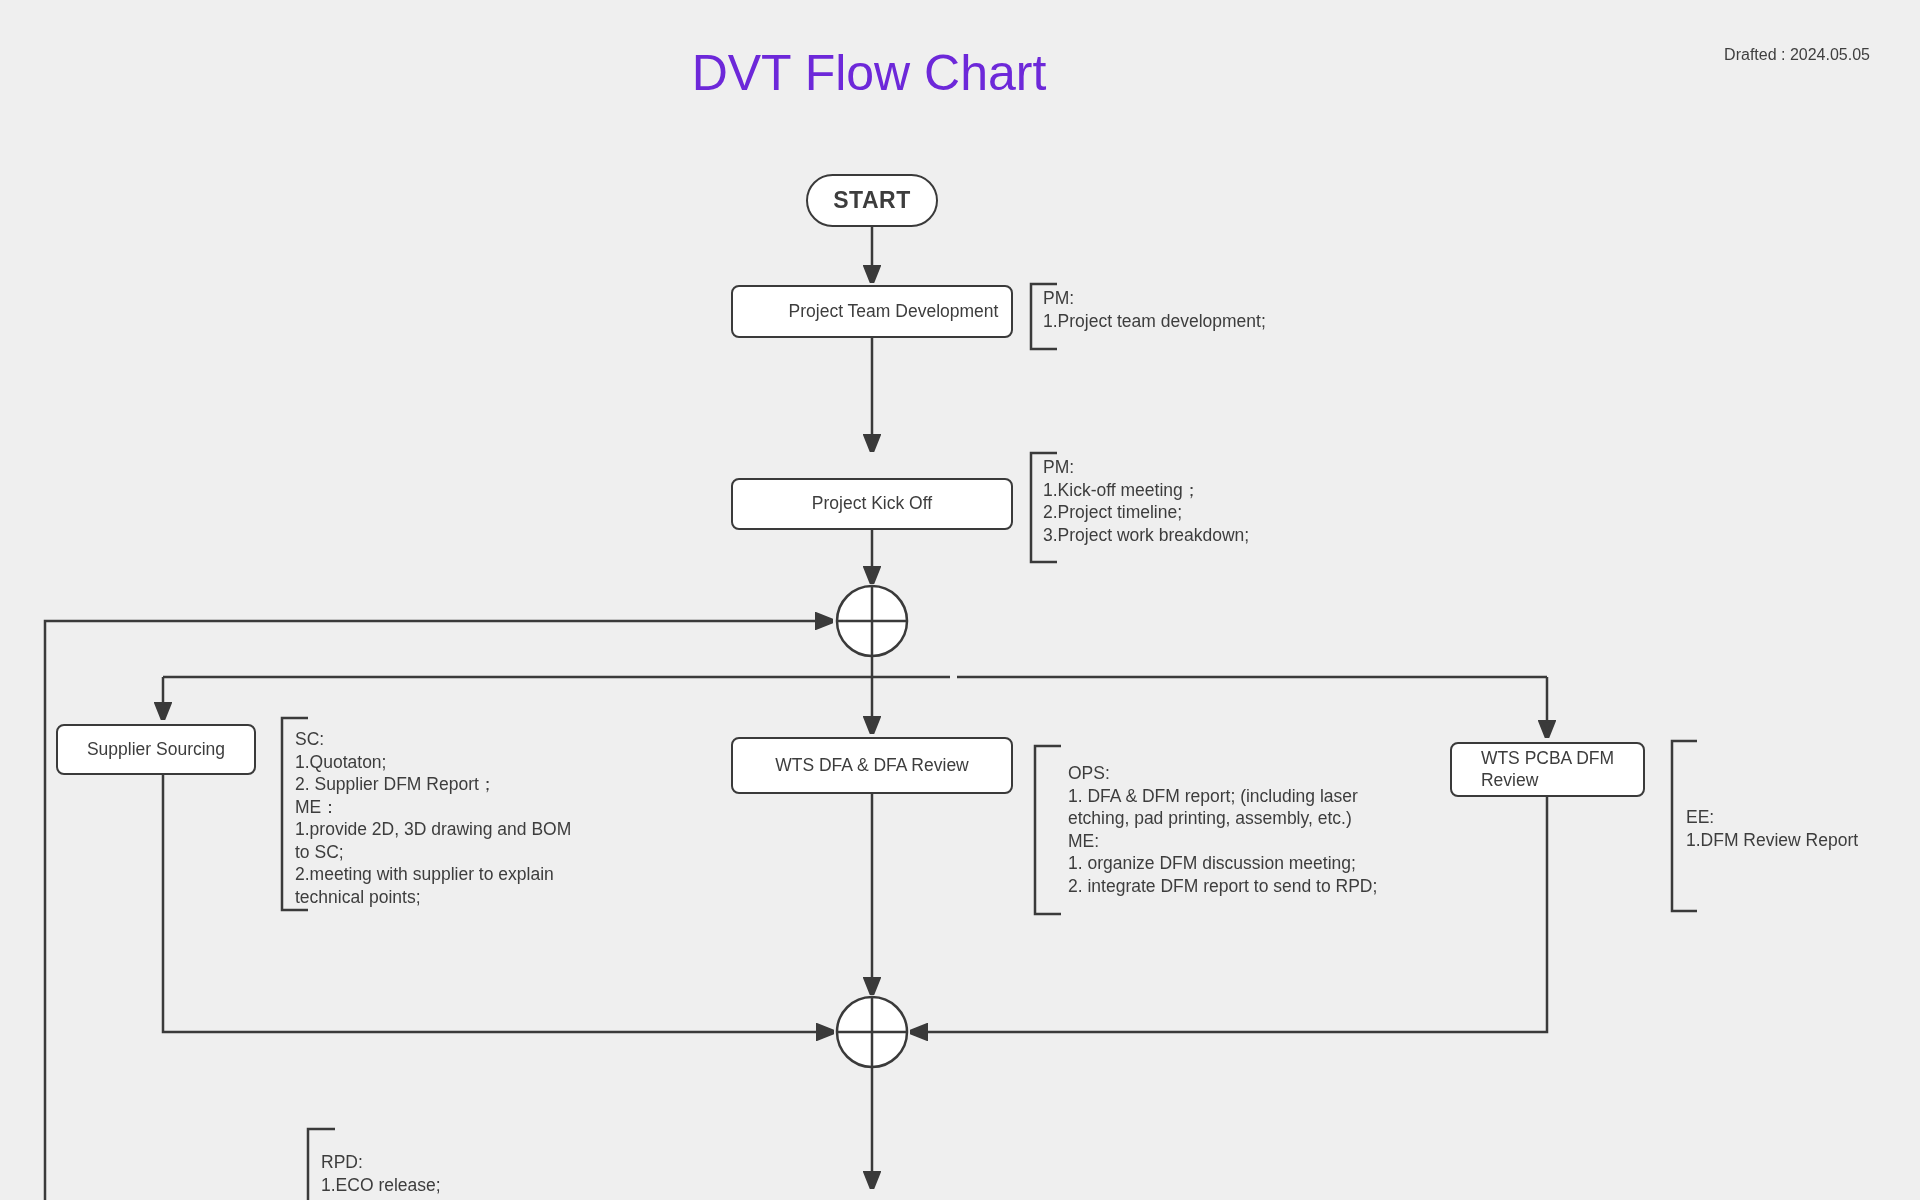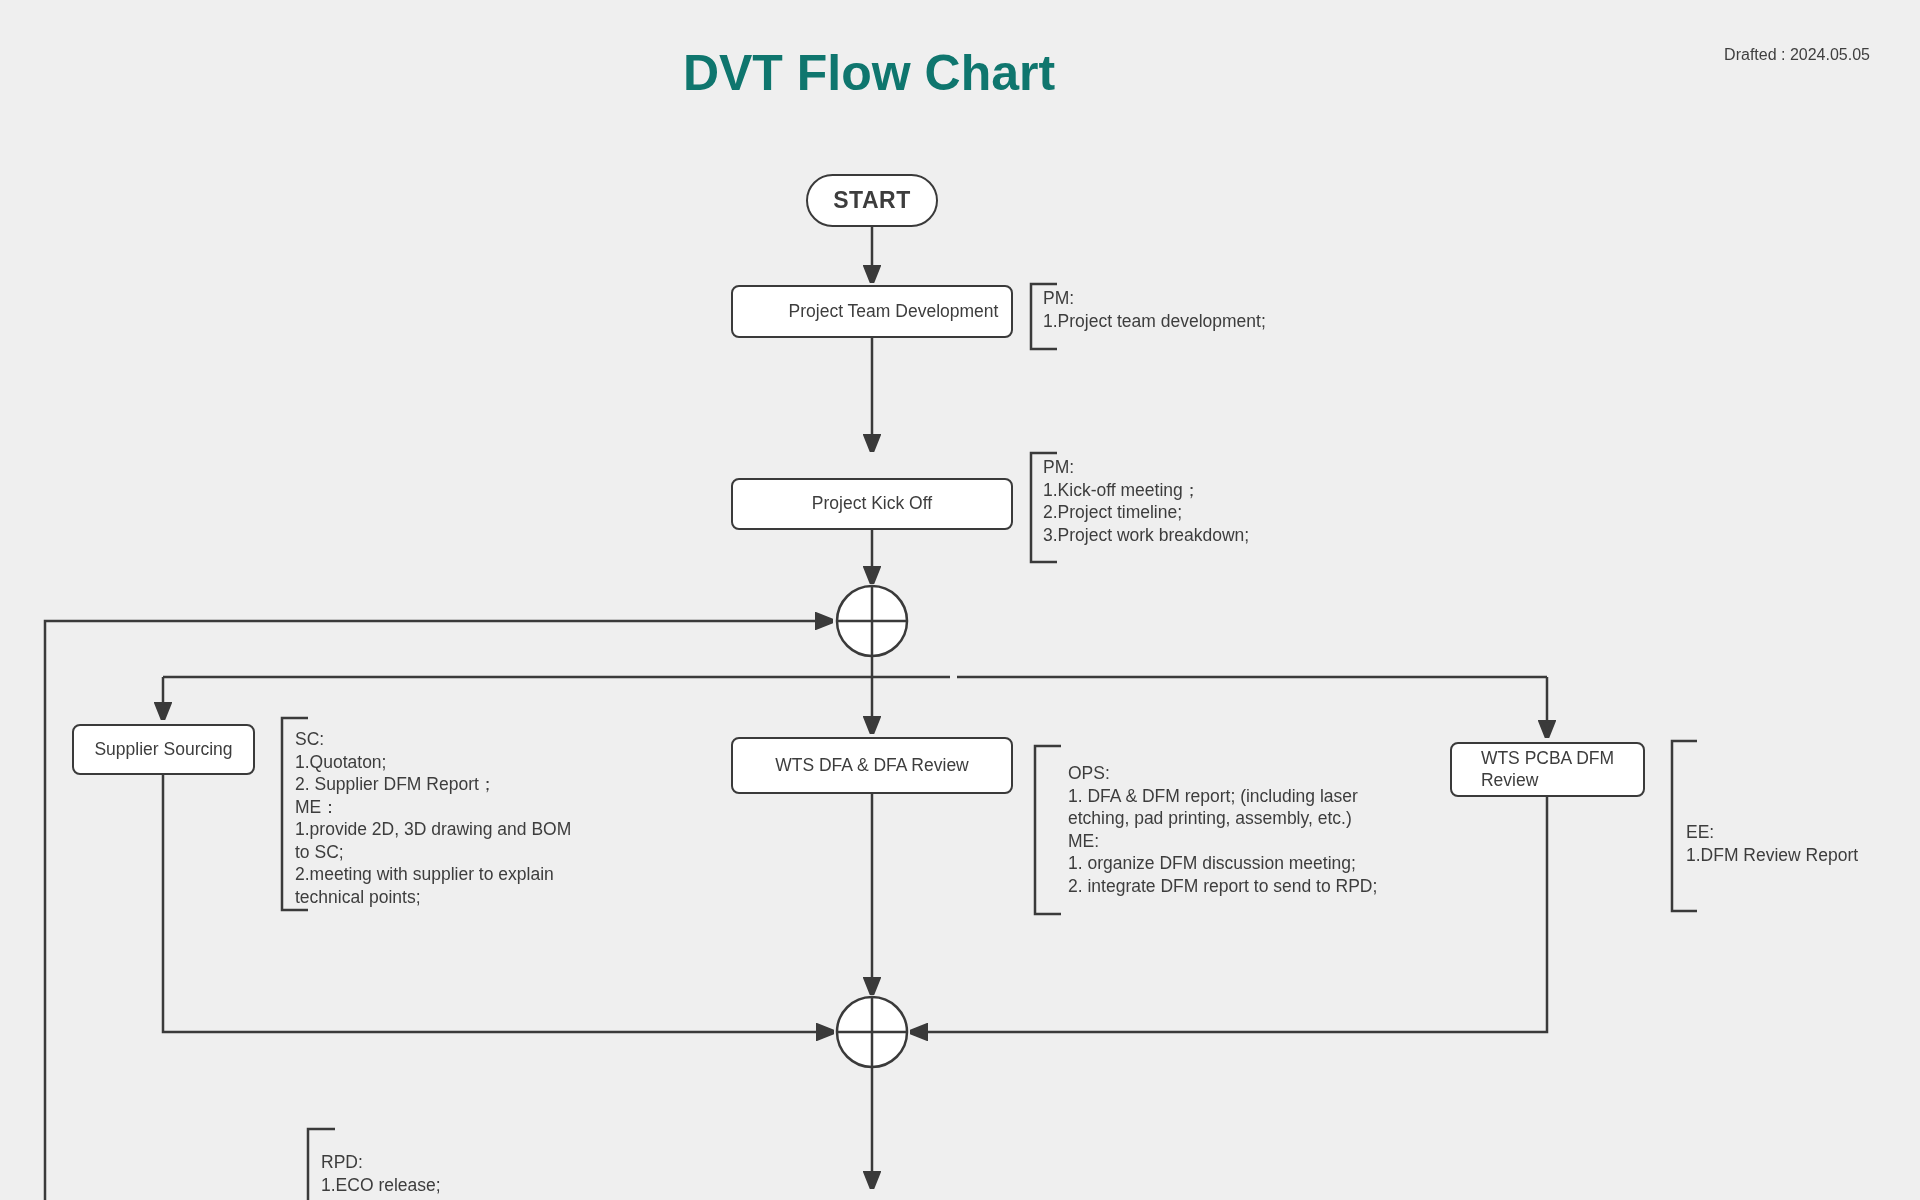--- a/index.html
+++ b/index.html
@@ -12,21 +12,21 @@
     font-family:"Liberation Sans","DejaVu Sans",sans-serif;
     color:var(--text);
   }
   #wires{position:absolute;left:0;top:0;width:1920px;height:1200px;}
   #wires path, #wires circle{fill:none;stroke:var(--line);stroke-width:2.5px;}
   #wires circle{fill:var(--fill);}
   #wires .arrowhead{fill:var(--line);}
 
   .page-title{
     position:absolute; left:869px; top:44px; transform:translateX(-50%);
-    font-size:50px; font-weight:bold; color:#0f766e; white-space:nowrap;
+    font-size:50px; font-weight:normal; color:#6d28d9; white-space:nowrap;
   }
   .drafted{
     position:absolute; right:50px; top:46px; font-size:16px; color:#3f3f3f;
     white-space:nowrap;
   }
   .node{
     position:absolute; box-sizing:border-box;
     background:var(--fill); border:2.5px solid var(--line); border-radius:8px;
     display:flex; align-items:center; justify-content:center;
     font-size:17.5px; line-height:1.25; text-align:left; white-space:pre-line;
@@ -90,21 +90,21 @@
 
   <div class="page-title">DVT Flow Chart</div>
   <div class="drafted">Drafted : 2024.05.05</div>
 
   <div class="node start" style="left:806px;top:174px;width:132px;height:53px;">START</div>
 
   <div class="node" style="left:731px;top:285px;width:282px;height:53px;padding-left:43px;">Project Team Development</div>
 
   <div class="node" style="left:731px;top:454px;width:282px;height:52px;margin-top:24px;">Project Kick Off</div>
 
-  <div class="node" style="left:72px;top:724px;width:183px;height:51px;">Supplier Sourcing</div>
+  <div class="node" style="left:56px;top:724px;width:200px;height:51px;">Supplier Sourcing</div>
 
   <div class="node" style="left:731px;top:737px;width:282px;height:57px;">WTS DFA &amp; DFA Review</div>
 
   <div class="node" style="left:1450px;top:742px;width:195px;height:55px;">WTS PCBA DFM
 Review</div>
 
   <div class="note" style="left:1043px;top:287px;">PM:
 1.Project team development;</div>
 
   <div class="note" style="left:1043px;top:456px;">PM:
@@ -121,19 +121,19 @@
 2.meeting with supplier to explain
 technical points;</div>
 
   <div class="note" style="left:1068px;top:762px;">OPS:
 1. DFA &amp; DFM report; (including laser
 etching, pad printing, assembly, etc.)
 ME:
 1. organize DFM discussion meeting;
 2. integrate DFM report to send to RPD;</div>
 
-  <div class="note" style="left:1686px;top:806px;margin-top:15px;">EE:
+  <div class="note" style="left:1686px;top:806px;">EE:
 1.DFM Review Report</div>
 
   <div class="note" style="left:321px;top:1151px;">RPD:
 1.ECO release;
 2.Change Description</div>
 </div>
 
 </body></html>

